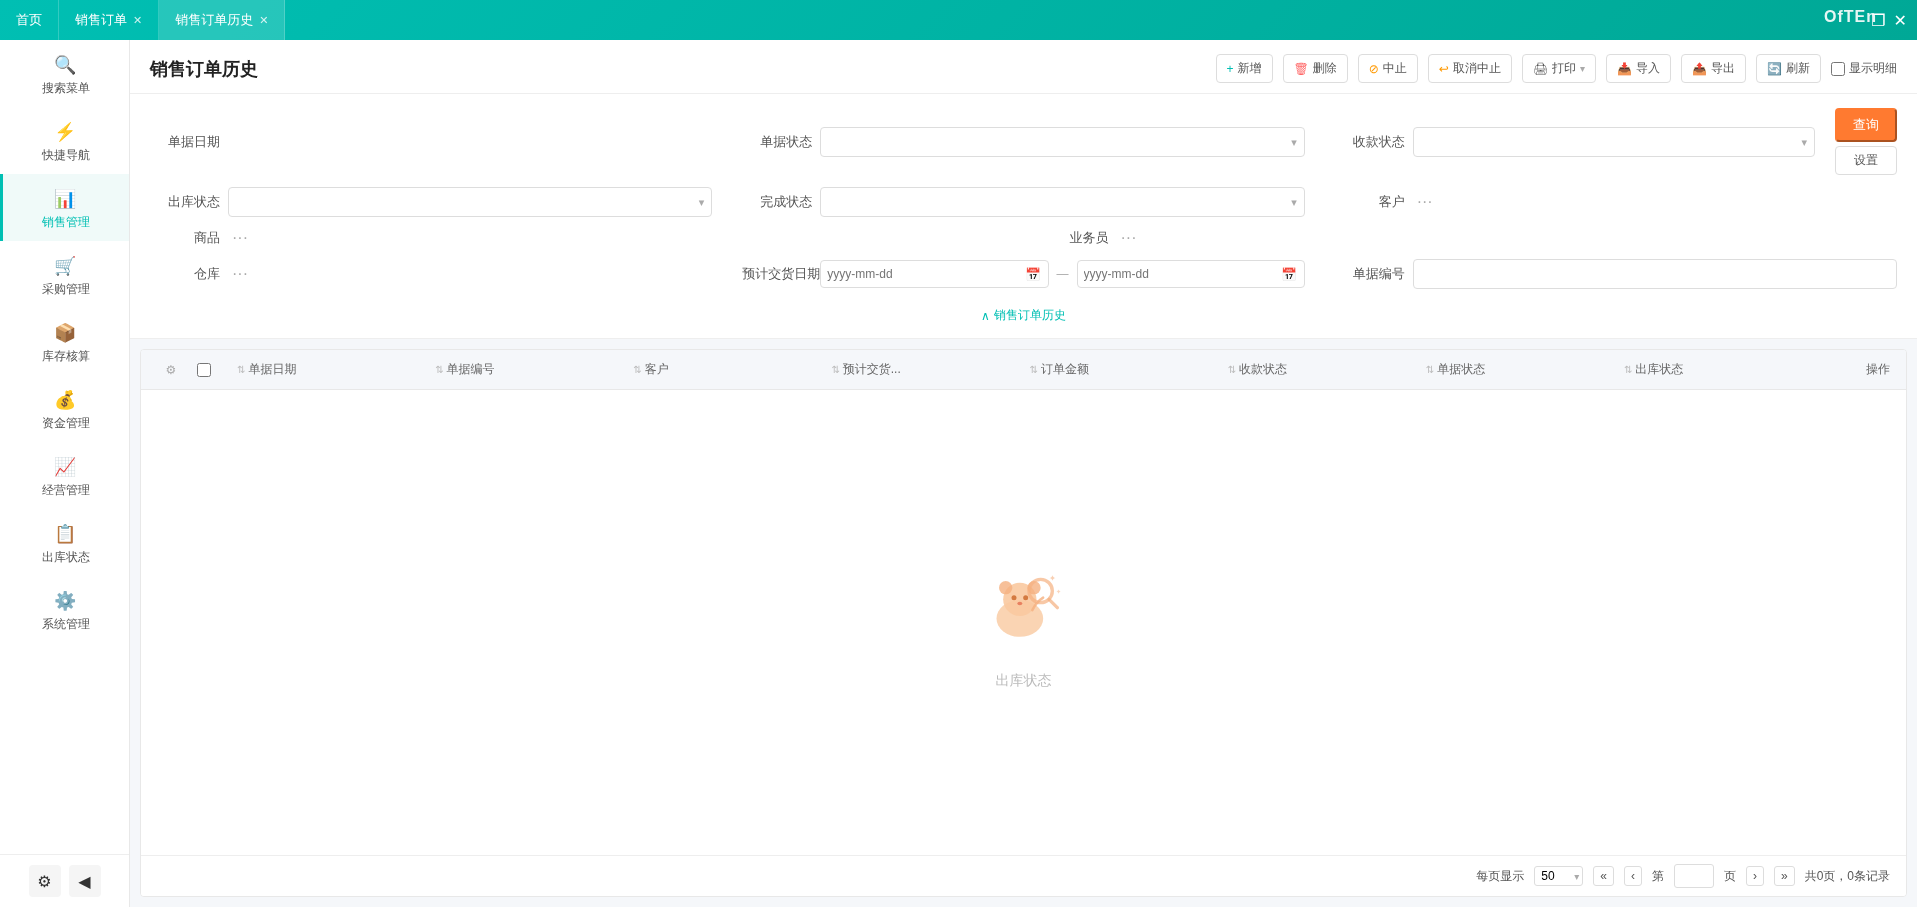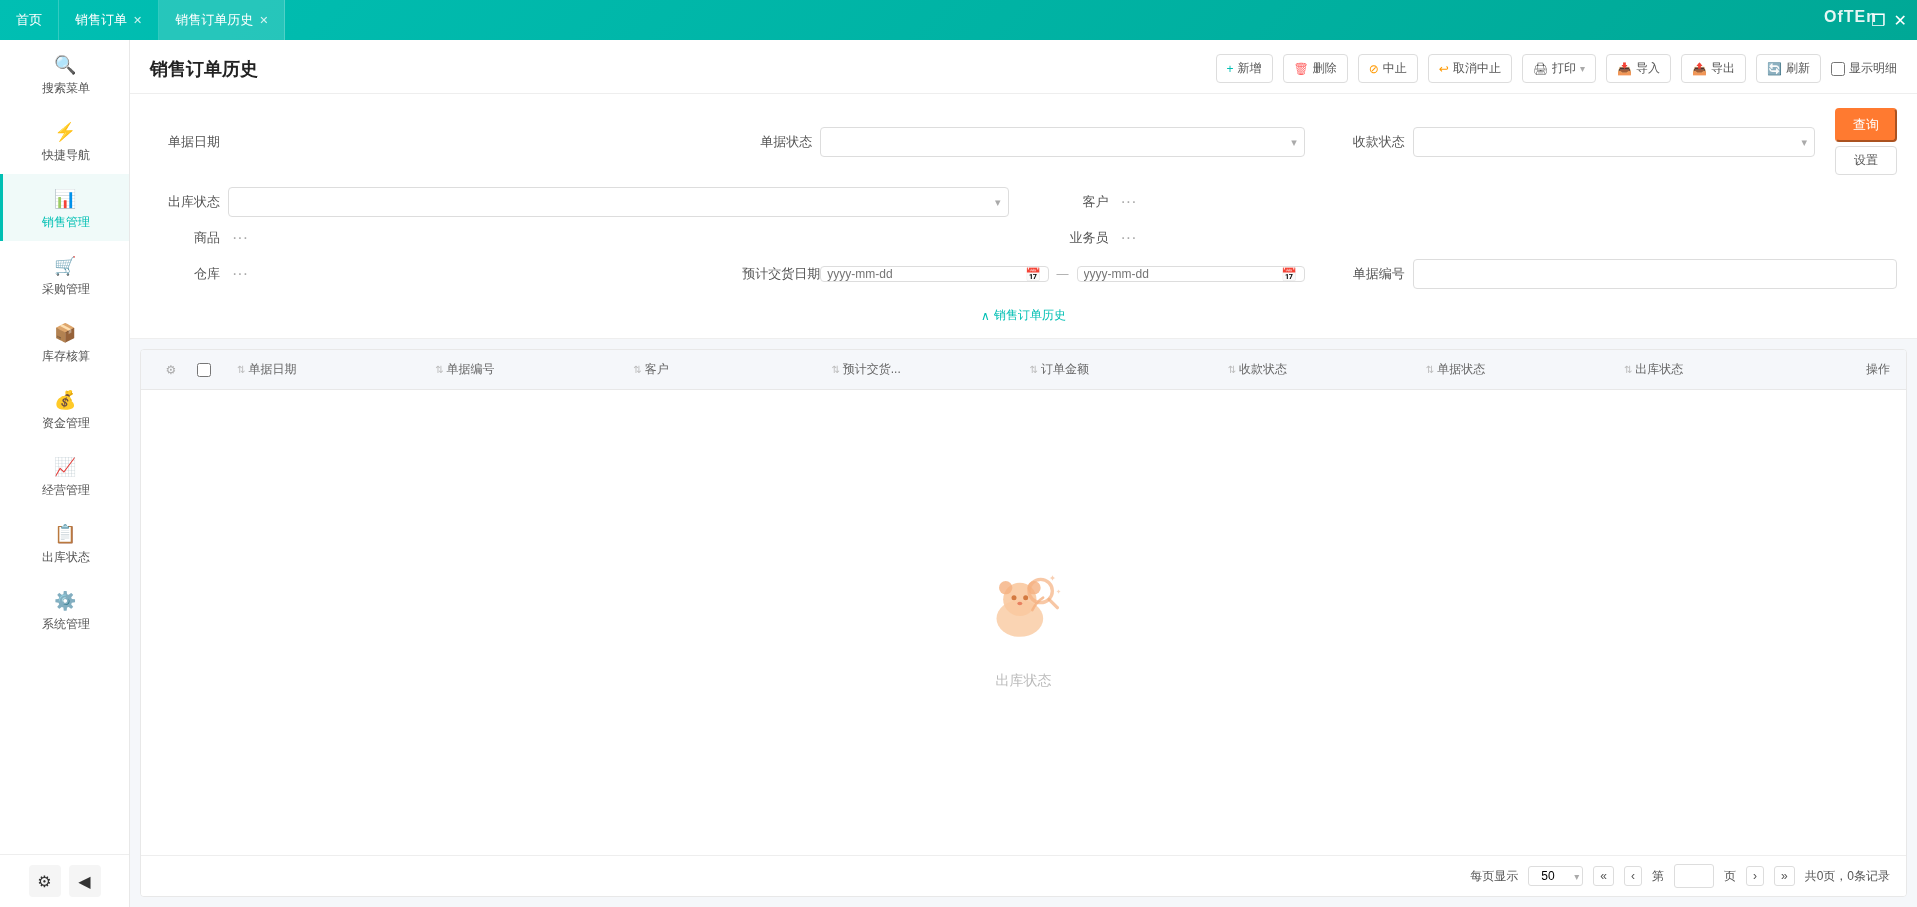--- a/index.html
+++ b/index.html
@@ -317,21 +317,21 @@
       align-items: center;
       justify-content: flex-end;
       gap: 10px;
       font-size: 12px;
       color: #555;
       flex-shrink: 0;
     }
     .page-size-select {
       border: 1px solid #ddd;
       border-radius: 3px;
-      padding: 2px 20px 2px 12px;
+      padding: 2px 20px 2px 6px;
       font-size: 12px;
       appearance: none;
       background: #fff;
       cursor: pointer;
       position: relative;
     }
     .page-size-wrapper {
       position: relative;
       display: inline-block;
     }
@@ -367,21 +367,21 @@
     
     input[type=checkbox] { width: 14px; height: 14px; cursor: pointer; }
 
     
     .date-input-wrap {
       display: flex;
       align-items: center;
       border: 1px solid #ddd;
       border-radius: 4px;
       padding: 0 6px;
-      height: 16px;
+      height: 28px;
       background: #fff;
       gap: 4px;
       flex: 1;
     }
     .date-input-wrap input {
       border: none;
       outline: none;
       font-size: 12px;
       width: 100%;
       color: #999;
@@ -550,20 +550,28 @@
       <div class="filter-row">
         <div class="filter-item">
           <span class="filter-label">出库状态</span>
           <div class="select-wrapper">
             <select class="filter-select">
               <option value=""></option>
             </select>
           </div>
         </div>
         <div class="filter-item" style="margin-left: 30px;">
+          <span class="filter-label">完成状态</span>
+          <div class="select-wrapper">
+            <select class="filter-select">
+              <option value=""></option>
+            </select>
+          </div>
+        </div>
+        <div class="filter-item" style="margin-left: 30px;">
           <span class="filter-label">客户</span>
           <div class="filter-control">
             <button class="dots-btn">···</button>
           </div>
         </div>
       </div>
 
       <div class="filter-row">
         <div class="filter-item">
           <span class="filter-label">商品</span>

